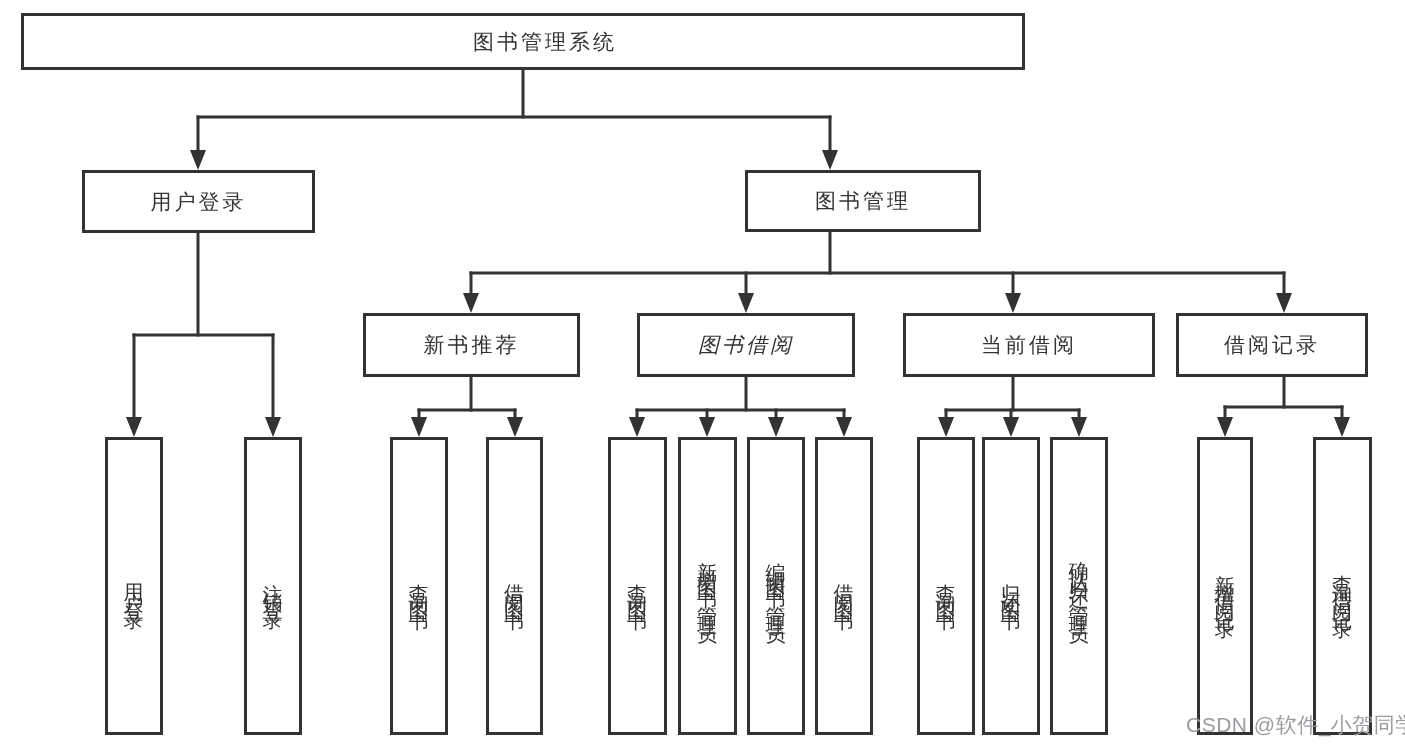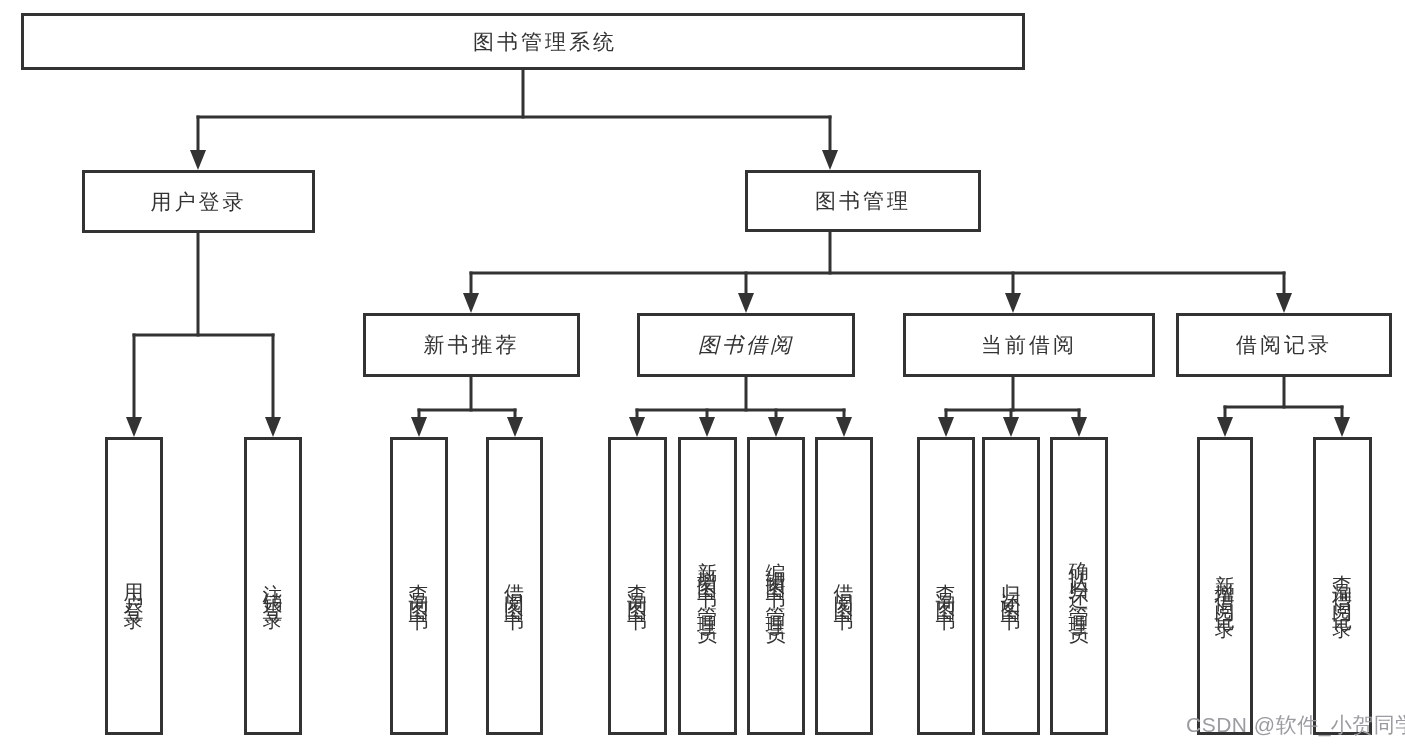--- a/index.html
+++ b/index.html
@@ -126,21 +126,21 @@
   </svg>
 
   <div class="node hnode" style="left:21px; top:13px; width:1004px; height:57px;padding-left:44px;">图书管理系统</div>
 
   <div class="node hnode" style="left:82px; top:170px; width:233px; height:63px;">用户登录</div>
   <div class="node hnode" style="left:712px; top:170px; width:236px; height:62px;margin-left:33px;">图书管理</div>
 
   <div class="node hnode" style="left:363px; top:313px; width:217px; height:64px;">新书推荐</div>
   <div class="node hnode" style="left:637px; top:313px; width:218px; height:64px;font-style:italic;">图书借阅</div>
   <div class="node hnode" style="left:903px; top:313px; width:252px; height:64px;">当前借阅</div>
-  <div class="node hnode" style="left:1176px; top:313px; width:216px; height:64px;">借阅记录</div>
+  <div class="node hnode" style="left:1176px; top:313px; width:192px; height:64px;">借阅记录</div>
 
   <div class="node vnode" style="left:105px; top:437px; width:58px; height:298px;">用户登录</div>
   <div class="node vnode" style="left:244px; top:437px; width:58px; height:298px;">注销登录</div>
 
   <div class="node vnode" style="left:390px; top:437px; width:58px; height:298px;">查询图书</div>
   <div class="node vnode" style="left:486px; top:437px; width:57px; height:298px;">借阅图书</div>
 
   <div class="node vnode" style="left:608px; top:437px; width:59px; height:298px;">查询图书</div>
   <div class="node vnode" style="left:678px; top:437px; width:59px; height:298px;">新增图书（管理员）</div>
   <div class="node vnode" style="left:747px; top:437px; width:58px; height:298px;">编辑图书（管理员）</div>

